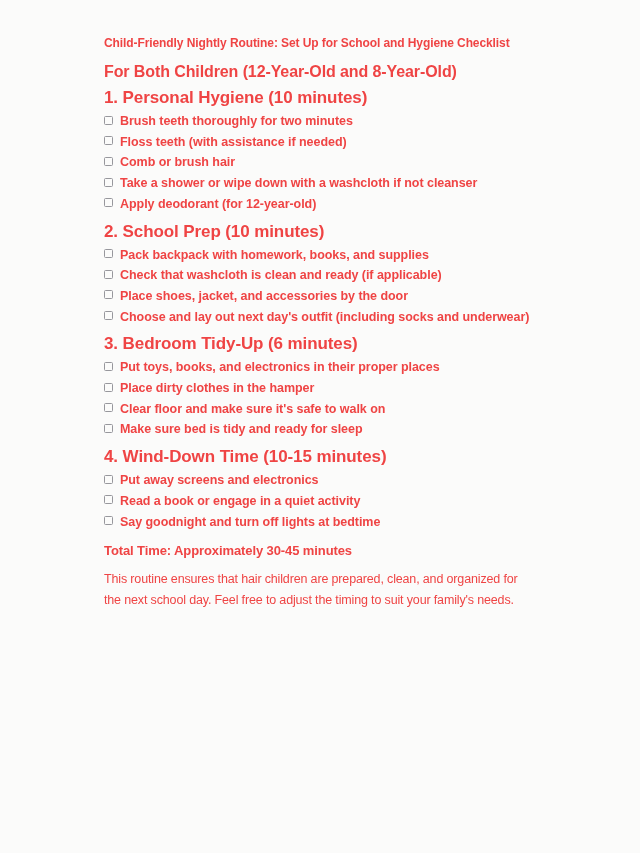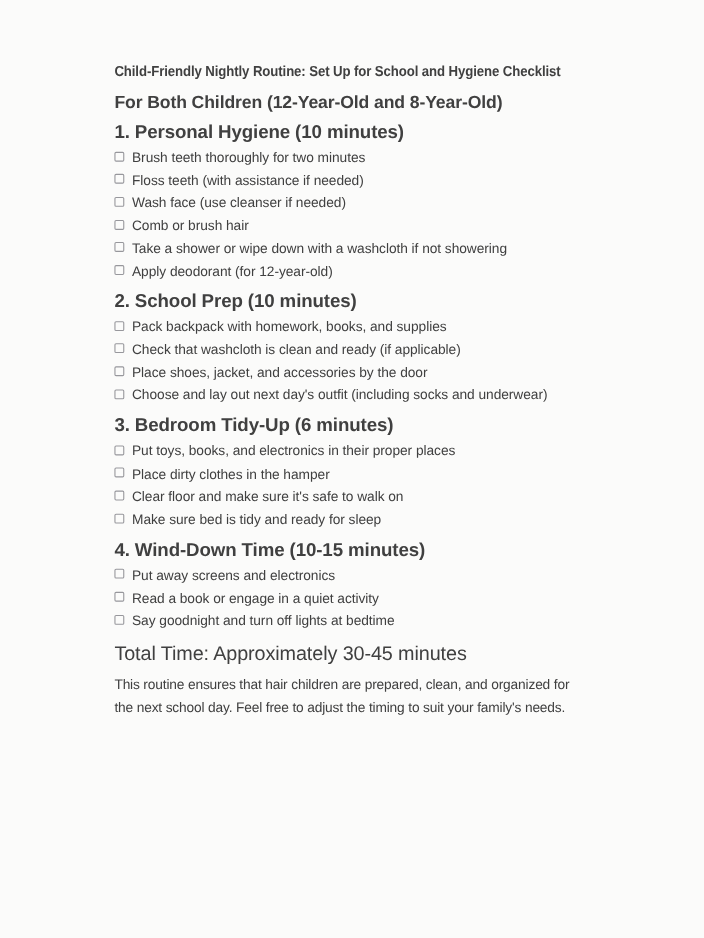--- a/index.html
+++ b/index.html
@@ -7,23 +7,23 @@
     padding: 0;
     background: #fbfbfa;
   }
   .page {
     position: relative;
     width: 640px;
     height: 853px;
     background: #fbfbfa;
     overflow: hidden;
     font-family: "Liberation Sans", "DejaVu Sans", sans-serif;
-    color: #404040;
+    color: #ef4444;
     box-sizing: border-box;
-    padding: 56px 104px 0 104px;
+    padding: 34px 104px 0 104px;
   }
   .doc-title {
     font-size: 13.2px;
     font-weight: 700;
     line-height: 18px;
     margin: 0 0 11px 0;
     white-space: nowrap;
     transform: scaleX(0.91);
     transform-origin: 0 50%;
     letter-spacing: -0.1px;
@@ -41,36 +41,37 @@
     font-weight: 700;
     line-height: 18px;
     margin: 0 0 4px 0;
     letter-spacing: -0.1px;
   }
   .check-item {
     font-size: 12.5px;
     line-height: 20.7px;
     letter-spacing: -0.05px;
     white-space: nowrap;
+    font-weight: bold;
   }
   .checkbox {
     display: inline-block;
     width: 7px;
     height: 7px;
     border: 1px solid #97979c;
     border-radius: 1.5px;
     margin-right: 7px;
     position: relative;
     top: -0.5px;
     background: transparent;
     vertical-align: baseline;
   }
   .total-time {
-    font-size: 18px;
-    font-weight: 400;
+    font-size: 13px;
+    font-weight: 700;
     line-height: 18px;
     margin: 10px 0 0 0;
     letter-spacing: -0.1px;
   }
   .closing-para {
     font-size: 12.5px;
     line-height: 21px;
     letter-spacing: -0.15px;
     margin: 9px 0 0 0;
   }
@@ -79,23 +80,22 @@
 <body>
 
 <div class="page">
   <h1 class="doc-title">Child-Friendly Nightly Routine: Set Up for School and Hygiene Checklist</h1>
   <h2 class="doc-subtitle">For Both Children (12-Year-Old and 8-Year-Old)</h2>
   <div id="sections-root">
       <div class="section">
         <h3 class="section-heading">1. Personal Hygiene (10 minutes)</h3>
         <div class="check-item"><span class="checkbox"></span><span>Brush teeth thoroughly for two minutes</span></div>
         <div class="check-item"><span class="checkbox"></span><span>Floss teeth (with assistance if needed)</span></div>
-        <div class="check-item"><span class="checkbox"></span><span>Wash face (use cleanser if needed)</span></div>
         <div class="check-item"><span class="checkbox"></span><span>Comb or brush hair</span></div>
-        <div class="check-item"><span class="checkbox"></span><span>Take a shower or wipe down with a washcloth if not showering</span></div>
+        <div class="check-item"><span class="checkbox"></span><span>Take a shower or wipe down with a washcloth if not cleanser</span></div>
         <div class="check-item"><span class="checkbox"></span><span>Apply deodorant (for 12-year-old)</span></div>
       </div>
       <div class="section">
         <h3 class="section-heading">2. School Prep (10 minutes)</h3>
         <div class="check-item"><span class="checkbox"></span><span>Pack backpack with homework, books, and supplies</span></div>
         <div class="check-item"><span class="checkbox"></span><span>Check that washcloth is clean and ready (if applicable)</span></div>
         <div class="check-item"><span class="checkbox"></span><span>Place shoes, jacket, and accessories by the door</span></div>
         <div class="check-item"><span class="checkbox"></span><span>Choose and lay out next day's outfit (including socks and underwear)</span></div>
       </div>
       <div class="section">

